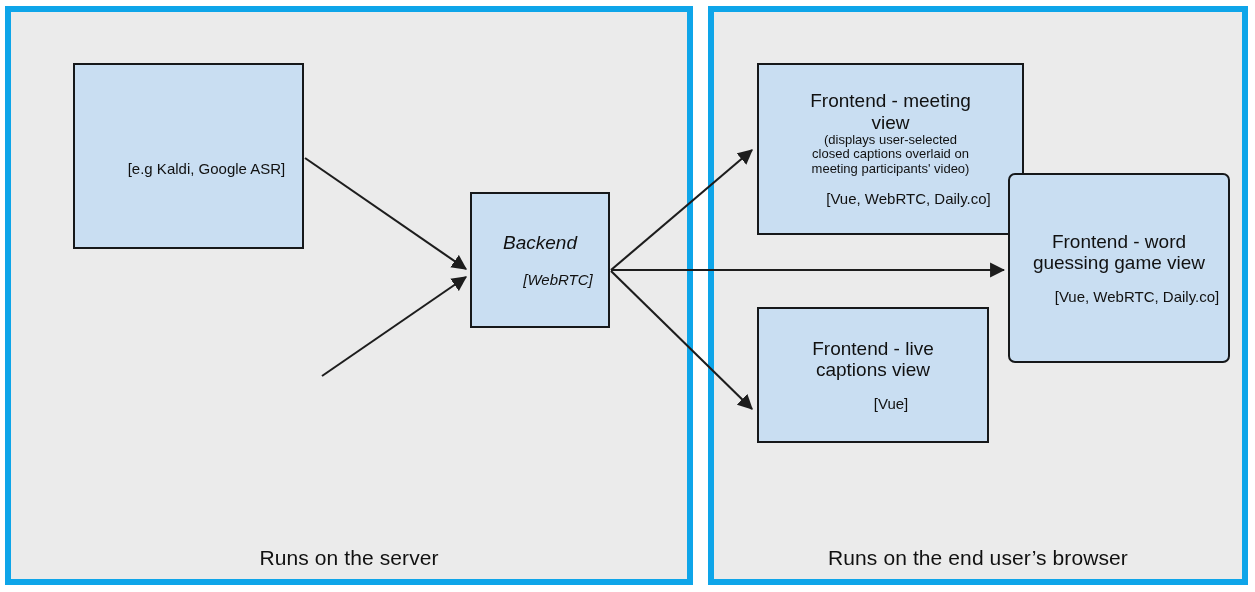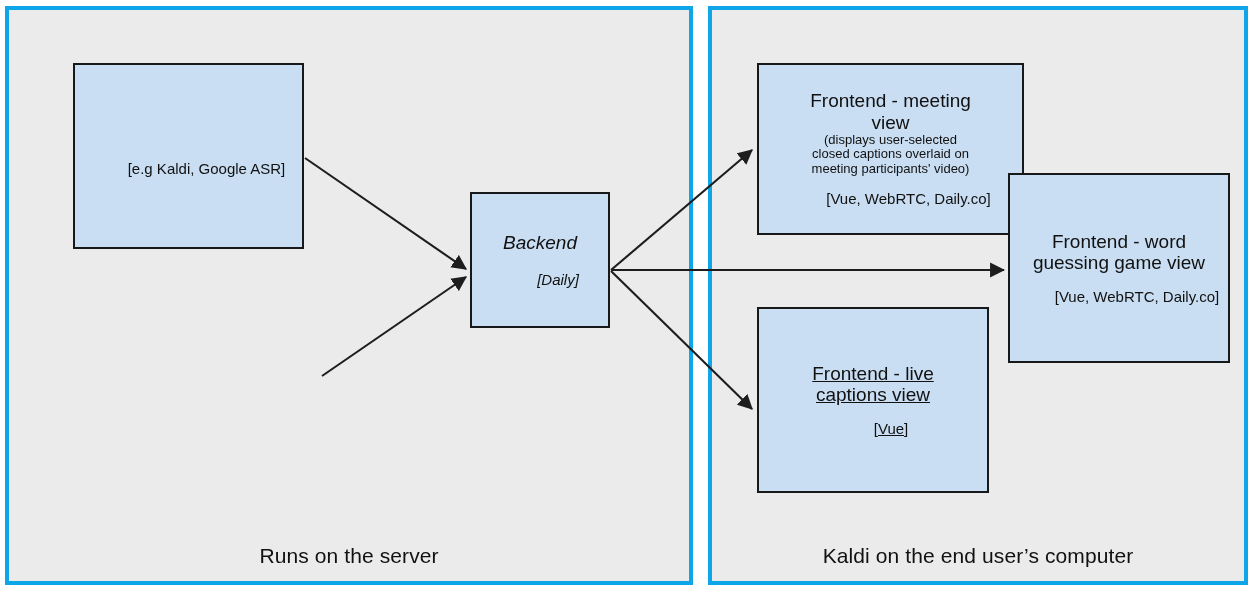--- a/index.html
+++ b/index.html
@@ -11,21 +11,21 @@
     position: relative;
     width: 1255px;
     height: 592px;
     background: #ffffff;
     font-family: "Liberation Sans", sans-serif;
     overflow: hidden;
   }
   .panel {
     position: absolute;
     background: #ebebeb;
-    border: 4px solid #0ea5e9;
+    border: 6px solid #0ea5e9;
     box-sizing: border-box;
   }
   #panel-server   { left: 5px;   top: 6px;  width: 688px; height: 579px; }
   #panel-client   { left: 708px; top: 6px;  width: 540px; height: 579px; }
 
   .panel-label {
     position: absolute;
     width: 100%;
     text-align: center;
     font-size: 21px;
@@ -66,42 +66,42 @@
   }
   .gap-sm { height: 14px; }
   .gap-md { height: 18px; }
   .gap-lg { height: 26px; }
 
   
   #node-asr  { left: 73px;   top: 63px;  width: 231px; height: 186px; }
   #node-mt   { left: 73px;   top: 311px; width: 248px; height: 160px; }
   #node-be   { left: 470px;  top: 192px; width: 140px; height: 136px; font-style: italic; }
   #node-meet { left: 757px;  top: 63px;  width: 267px; height: 172px; }
-  #node-live { left: 757px;  top: 307px; width: 232px; height: 186px; text-decoration: underline; }
-  #node-game { left: 1008px; top: 173px; width: 222px; height: 190px; }
+  #node-live { left: 757px;  top: 307px; width: 232px; height: 136px; }
+  #node-game { left: 1008px; top: 173px; width: 222px; height: 190px; border-radius: 7px; }
 
   #arrows {
     position: absolute;
     left: 0; top: 0;
     width: 1255px;
     height: 592px;
     pointer-events: none;
   }
 </style>
 </head>
 <body>
 
 <div id="canvas">
 
   <div class="panel" id="panel-server">
     <div class="panel-label" id="label-server">Runs on the server</div>
   </div>
 
   <div class="panel" id="panel-client">
-    <div class="panel-label" id="label-client">Kaldi on the end user’s computer</div>
+    <div class="panel-label" id="label-client">Runs on the end user’s browser</div>
   </div>
 
   <svg id="arrows" viewBox="0 0 1255 592" xmlns="http://www.w3.org/2000/svg">
     <defs>
       <marker id="ah" viewBox="0 0 10 10" refX="9.2" refY="5" markerWidth="7.2" markerHeight="7.2" orient="auto-start-reverse">
         <path d="M 0 0 L 10 5 L 0 10 z" fill="#1d1d1d"></path>
       </marker>
     </defs>
 
     <line x1="305" y1="158" x2="466" y2="269" stroke="#1d1d1d" stroke-width="2.1" marker-end="url(#ah)"></line>
@@ -117,21 +117,21 @@
 
   <div class="node" id="node-asr">
     <div class="gap-lg"></div>
     <div class="tech">[e.g Kaldi, Google ASR]</div>
   </div>
 
 
   <div class="node" id="node-be">
     <div class="title">Backend</div>
     <div class="gap-md"></div>
-    <div class="tech">[Daily]</div>
+    <div class="tech">[WebRTC]</div>
   </div>
 
   <div class="node" id="node-meet">
     <div class="title">Frontend - meeting
 view</div>
     <div class="desc">(displays user-selected
 closed captions overlaid on
 meeting participants' video)</div>
     <div class="gap-sm"></div>
     <div class="tech">[Vue, WebRTC, Daily.co]</div>

